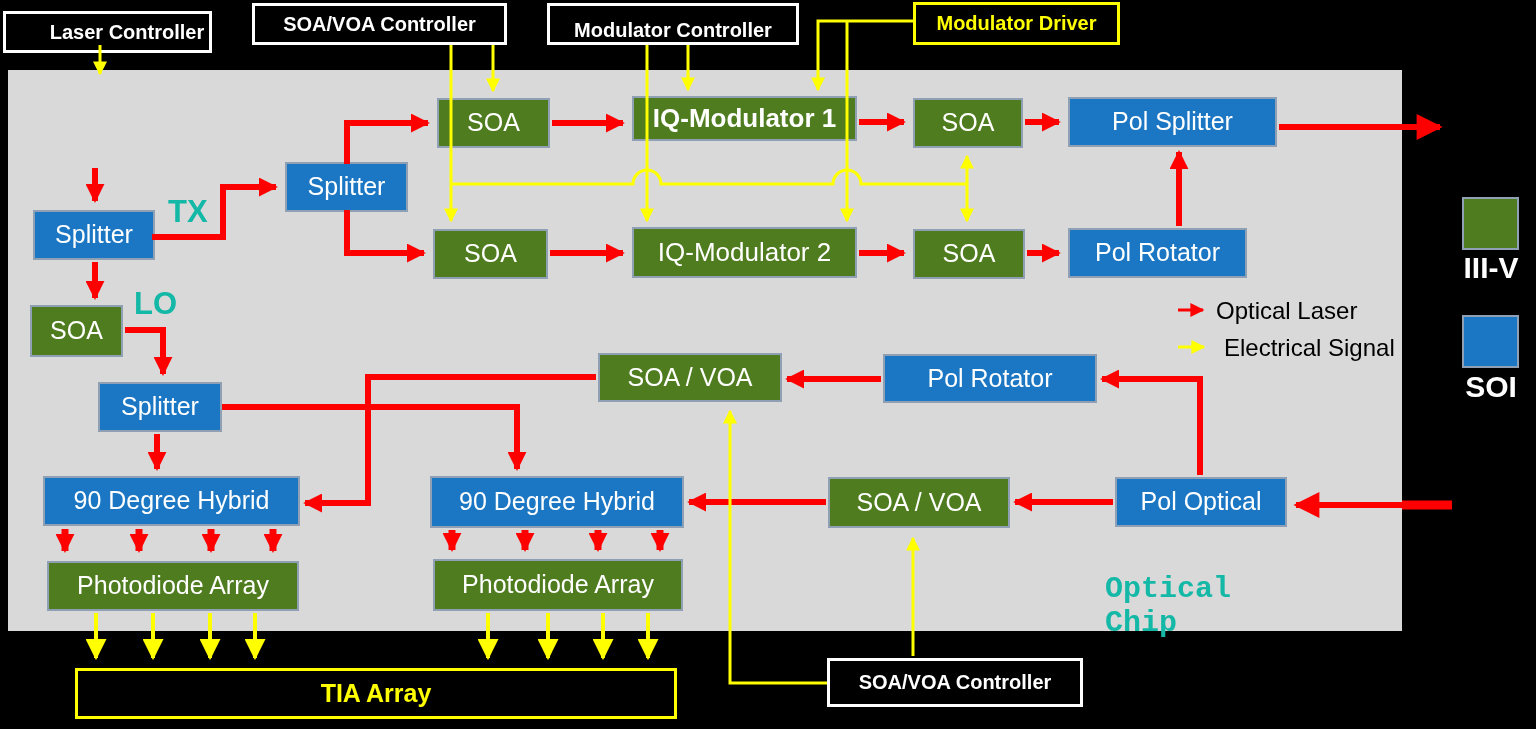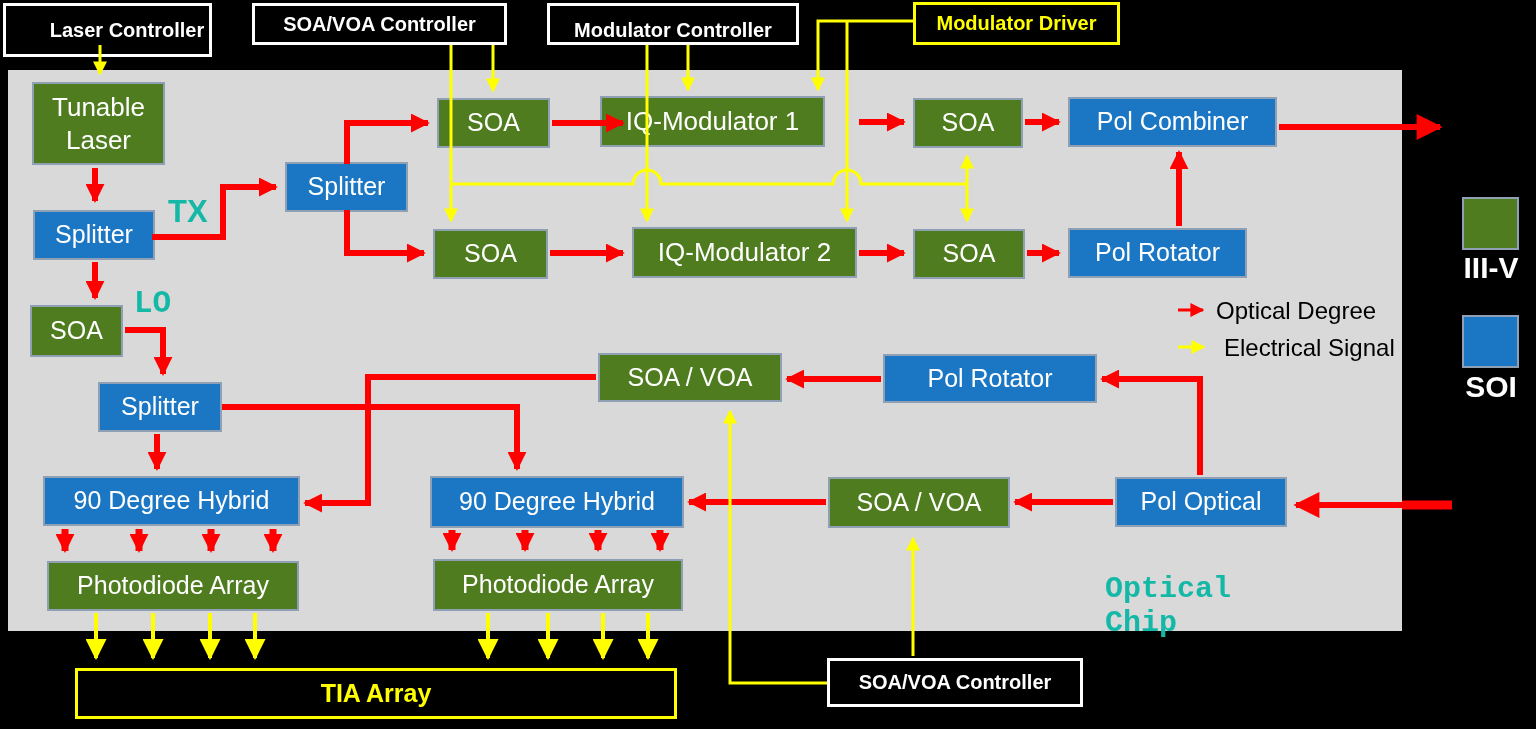--- a/index.html
+++ b/index.html
@@ -30,74 +30,71 @@
   .sig-txt{position:absolute;color:#000;font-size:24px;}
   svg#wires{position:absolute;left:0;top:0;pointer-events:none;}
 </style>
 </head>
 <body>
 
 <div id="stage">
 
   <div id="chip"></div>
 
-  <div class="ctrl" style="left:3px;top:3px;width:209px;height:54px;padding-left:39px;">
+  <div class="ctrl" style="left:3px;top:11px;width:209px;height:42px;padding-left:39px;">
     <span>Laser Controller</span>
   </div>
   <div class="ctrl" style="left:252px;top:3px;width:255px;height:42px;">
     <span>SOA/VOA Controller</span>
   </div>
   <div class="ctrl" style="left:547px;top:3px;width:252px;height:42px;align-items:flex-end;">
     <span>Modulator Controller</span>
   </div>
   <div class="ctrl yellow" style="left:913px;top:2px;width:207px;height:43px;">
     <span>Modulator Driver</span>
   </div>
   <div class="ctrl yellow" style="left:75px;top:668px;width:602px;height:51px;font-size:25px;">
     <span>TIA Array</span>
   </div>
   <div class="ctrl" style="left:827px;top:658px;width:256px;height:49px;">
     <span>SOA/VOA Controller</span>
   </div>
 
-  <div class="node green" style="left:32px;top:82px;width:133px;height:83px;font-size:26px;">
-    <span>Tunable Laser</span>
-    </div>
   <div class="node blue" style="left:33px;top:210px;width:122px;height:50px;font-size:25px;">
     <span>Splitter</span>
     </div>
   <div class="node blue" style="left:285px;top:162px;width:123px;height:50px;font-size:25px;">
     <span>Splitter</span>
     </div>
   <div class="node green" style="left:30px;top:305px;width:93px;height:52px;font-size:25px;">
     <span>SOA</span>
     </div>
   <div class="node blue" style="left:98px;top:382px;width:124px;height:50px;font-size:25px;">
     <span>Splitter</span>
     </div>
   <div class="node green" style="left:437px;top:98px;width:113px;height:50px;font-size:25px;">
     <span>SOA</span>
     </div>
   <div class="node green" style="left:433px;top:229px;width:115px;height:50px;font-size:25px;">
     <span>SOA</span>
     </div>
-  <div class="node green" style="left:600px;top:96px;width:225px;height:51px;font-size:26px;">
+  <div class="node green" style="left:632px;top:96px;width:225px;height:45px;font-size:26px;font-weight:bold;">
     <span>IQ-Modulator 1</span>
     </div>
   <div class="node green" style="left:632px;top:227px;width:225px;height:51px;font-size:26px;">
     <span>IQ-Modulator 2</span>
     </div>
   <div class="node green" style="left:913px;top:98px;width:110px;height:50px;font-size:25px;">
     <span>SOA</span>
     </div>
   <div class="node green" style="left:913px;top:229px;width:112px;height:50px;font-size:25px;">
     <span>SOA</span>
     </div>
   <div class="node blue" style="left:1068px;top:97px;width:209px;height:50px;font-size:25px;">
-    <span>Pol Combiner</span>
+    <span>Pol Splitter</span>
     </div>
   <div class="node blue" style="left:1068px;top:228px;width:179px;height:50px;font-size:25px;">
     <span>Pol Rotator</span>
     </div>
   <div class="node green" style="left:598px;top:353px;width:184px;height:49px;font-size:25px;">
     <span>SOA / VOA</span>
     </div>
   <div class="node blue" style="left:883px;top:354px;width:214px;height:49px;font-size:25px;">
     <span>Pol Rotator</span>
     </div>
@@ -114,24 +111,24 @@
     <span>Photodiode Array</span>
     </div>
   <div class="node green" style="left:828px;top:477px;width:182px;height:51px;font-size:25px;">
     <span>SOA / VOA</span>
     </div>
   <div class="node blue" style="left:1115px;top:477px;width:172px;height:50px;font-size:25px;">
     <span>Pol Optical</span>
     </div>
 
   <div class="plain-label" style="left:168px;top:194px;font-size:31px;">TX</div>
-  <div class="plain-label" style="left:134px;top:286px;font-size:31px;font-family:Liberation Mono, monospace;">LO</div>
+  <div class="plain-label" style="left:134px;top:286px;font-size:31px;">LO</div>
   <div class="plain-label" style="left:1105px;top:572px;width:190px;text-align:left;font-size:30px;font-family:Liberation Mono, monospace;">Optical Chip</div>
 
-  <div class="sig-txt" style="left:1216px;top:297px;">Optical Degree</div>
+  <div class="sig-txt" style="left:1216px;top:297px;">Optical Laser</div>
   <div class="sig-txt" style="left:1224px;top:334px;text-align:center;">Electrical Signal</div>
 
   <div class="legend-sq green" style="left:1462px;top:197px;width:57px;height:53px;"></div>
   <div class="legend-txt" style="left:1444px;top:251px;width:94px;">III-V</div>
   <div class="legend-sq blue" style="left:1462px;top:315px;width:57px;height:53px;"></div>
   <div class="legend-txt" style="left:1444px;top:370px;width:94px;">SOI</div>
 
   <svg id="wires" width="1536" height="729" viewBox="0 0 1536 729">
     <defs>
       <marker id="aR" viewBox="0 0 10 10" refX="9" refY="5" markerWidth="19" markerHeight="19" markerUnits="userSpaceOnUse" orient="auto">

